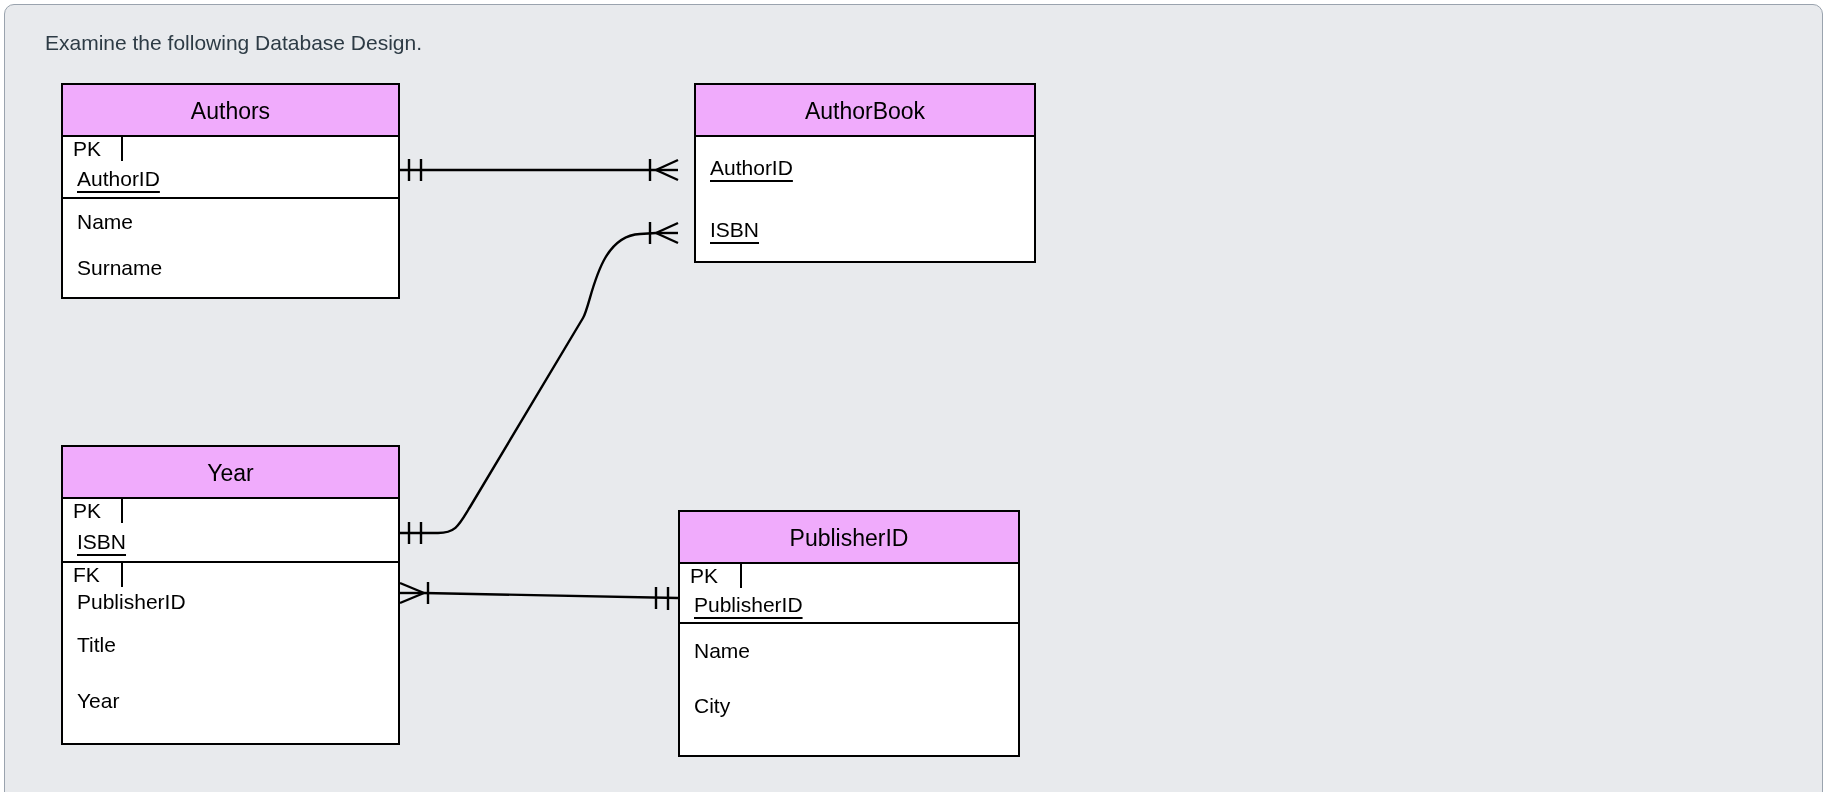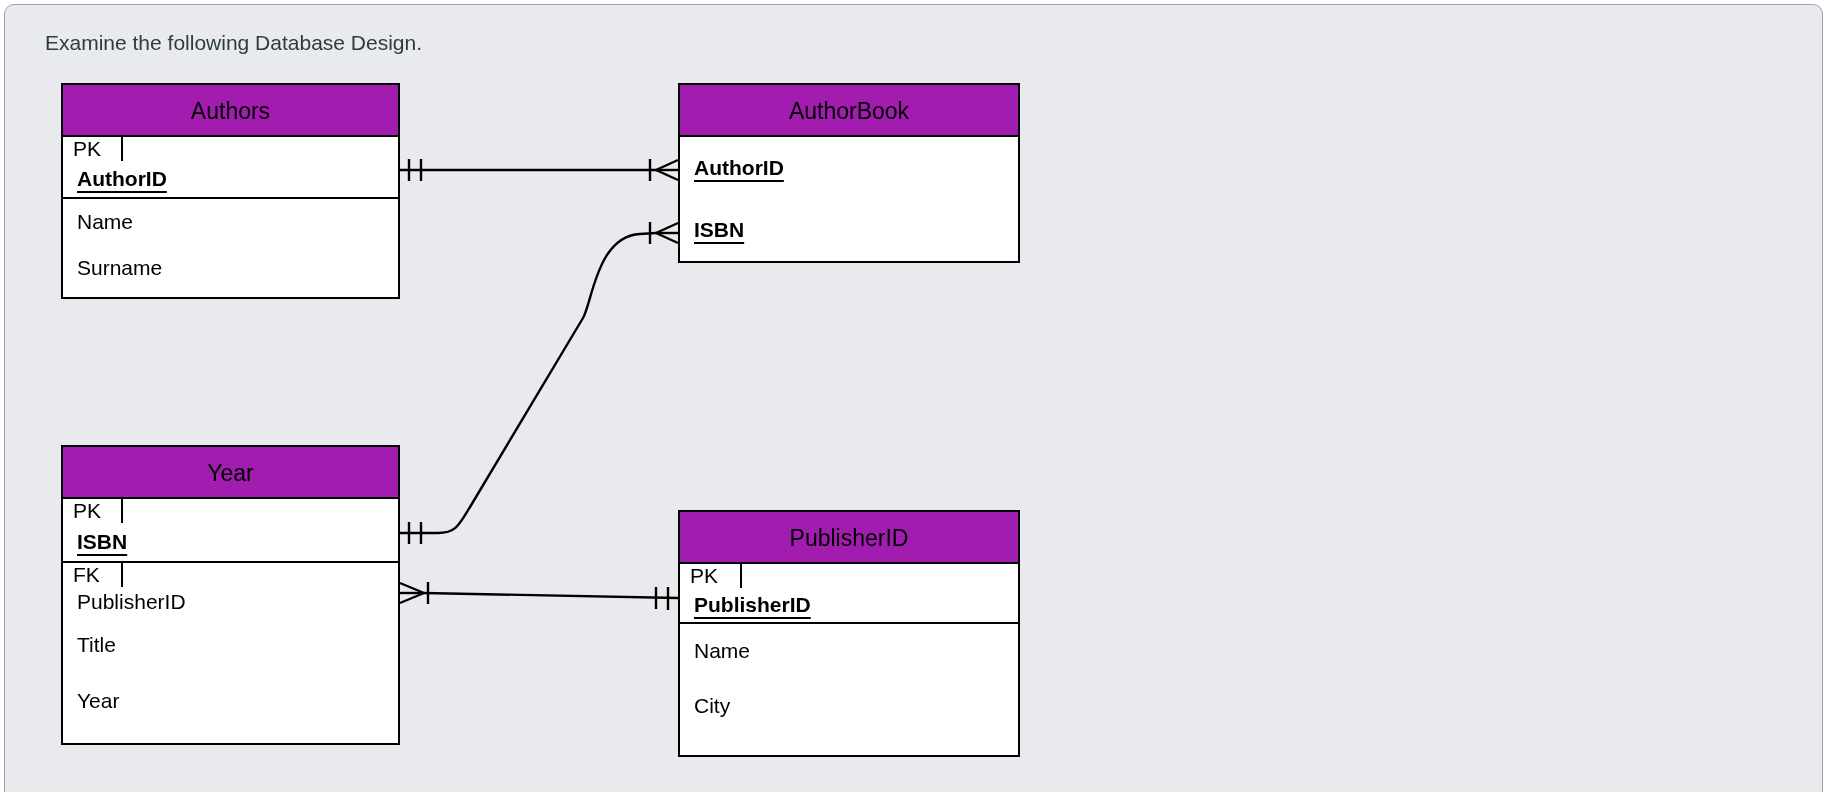--- a/index.html
+++ b/index.html
@@ -5,27 +5,27 @@
   * { margin:0; padding:0; box-sizing:border-box; }
   html,body { width:1827px; height:792px; overflow:hidden; background:#ffffff;
               font-family:"Liberation Sans", sans-serif; }
   .card { position:absolute; left:4px; top:4px; width:1819px; height:900px;
           background:#e8eaed; border:1.5px solid #9aa3ae; border-radius:10px; }
   .heading { position:absolute; left:45px; top:31px; font-size:21px; color:#2d3b45; }
 
   .entity { position:absolute; background:#ffffff; border:2px solid #000;
             font-size:21px; color:#000; }
   .entity-header { height:52px; line-height:52px; text-align:center;
-                   background:#a21caf; font-size:23px; border-bottom:2px solid #000; }
+                   background:#f0abfc; font-size:23px; border-bottom:2px solid #000; }
   .section + .section { border-top:2px solid #000; }
   .trow { display:flex;flex-direction:column; }
   .kcell { width:var(--keyw); border-right:2px solid #000; display:flex;
            align-items:center; padding-left:10px; flex-shrink:0; }
   .fcell { flex:1; display:flex; align-items:center; padding-left:14px; }
-  .pkfield { font-weight:700; text-decoration:underline;
+  .pkfield { font-weight:400; text-decoration:underline;
              text-decoration-thickness:2px; text-underline-offset:5px; }
   .boldkey { font-weight:700; }
 
   .h60 { height:60px; } .h62 { height:62px; } .h58 { height:58px; }
   .h54 { height:54px; } .h56 { height:56px; } .h46 { height:46px; }
   .pad14 { padding-bottom:14px;text-align:right; } .pad21 { padding-bottom:21px; } .pad6 { padding-bottom:6px; }
 
   svg.rel { position:absolute; left:0; top:0; pointer-events:none; }
   svg.rel path, svg.rel line { stroke:#000; stroke-width:2.4; fill:none; }
 </style>
@@ -49,21 +49,21 @@
       <div class="kcell"></div>
       <div class="fcell">Name</div>
     </div>
     <div class="trow h46">
       <div class="kcell"></div>
       <div class="fcell">Surname</div>
     </div>
   </div>
 </div>
 
-<div class="entity" style="left:678px; top:83px; width:342px; --keyw:118px;">
+<div class="entity" style="left:694px; top:83px; width:342px; --keyw:118px;">
   <div class="entity-header">AuthorBook</div>
   <div class="section">
     <div class="trow h62">
       <div class="fcell pkfield">AuthorID</div>
     </div>
     <div class="trow h62">
       <div class="fcell pkfield">ISBN</div>
     </div>
   </div>
 </div>

